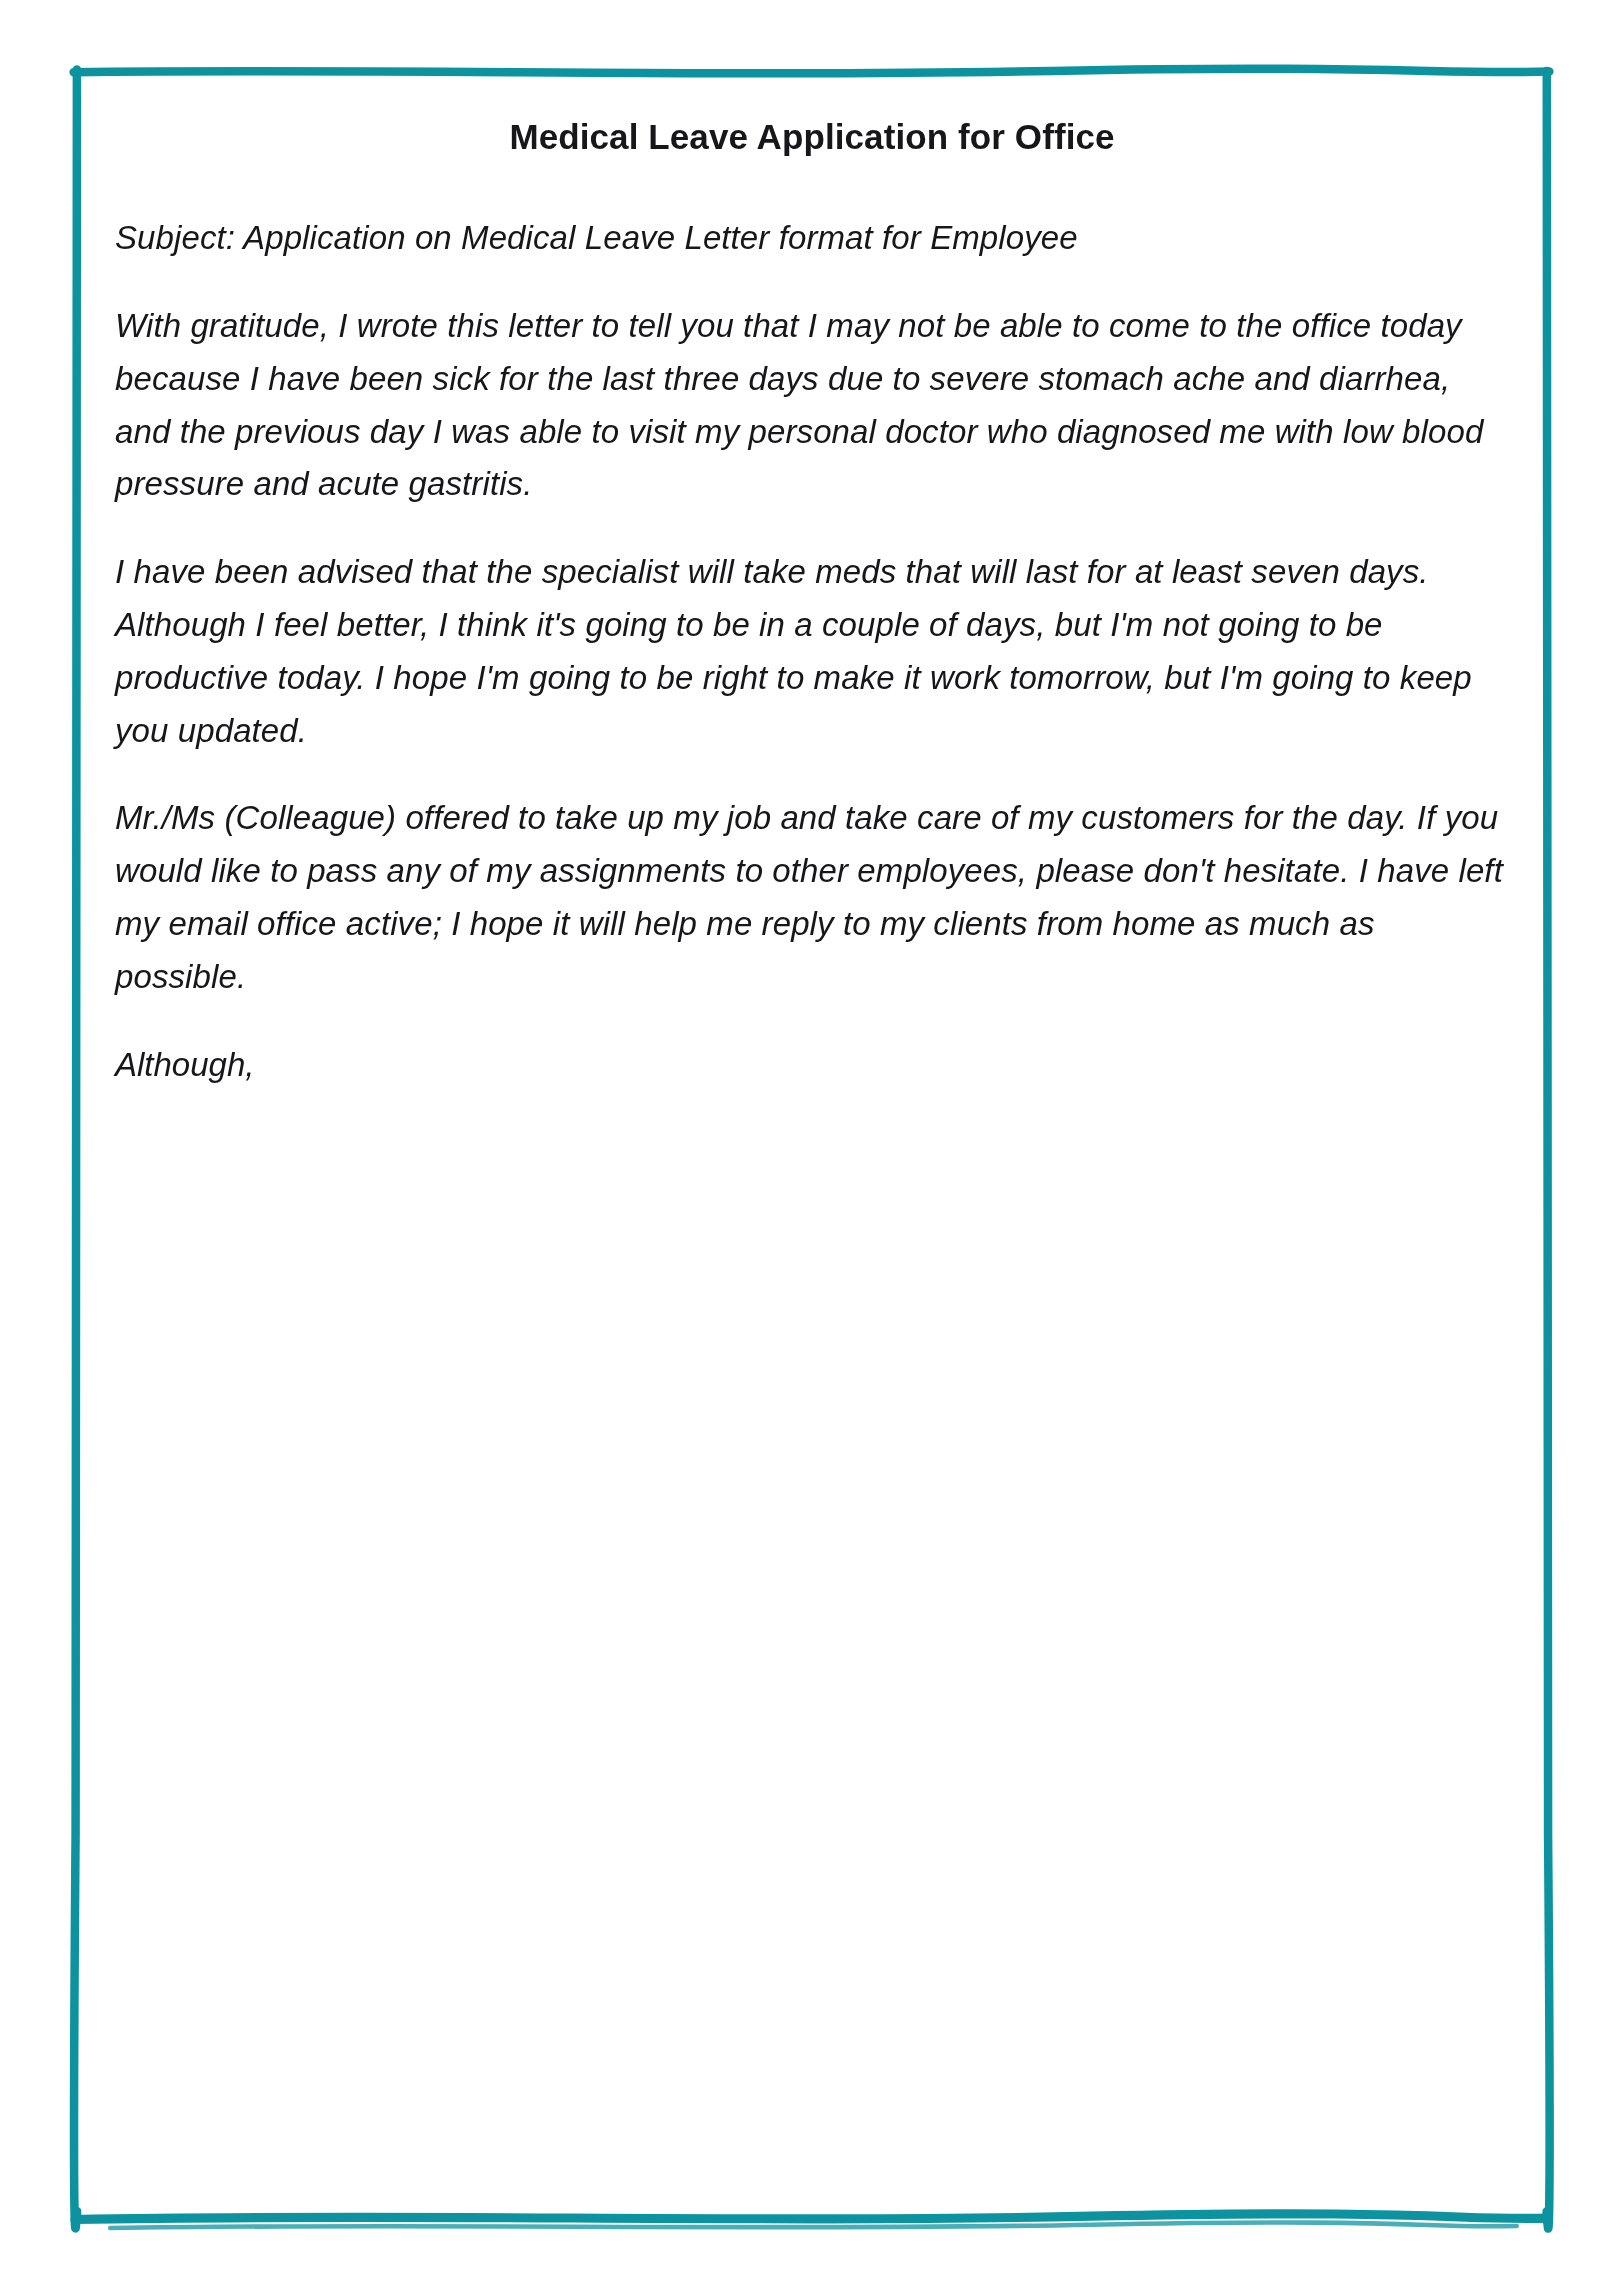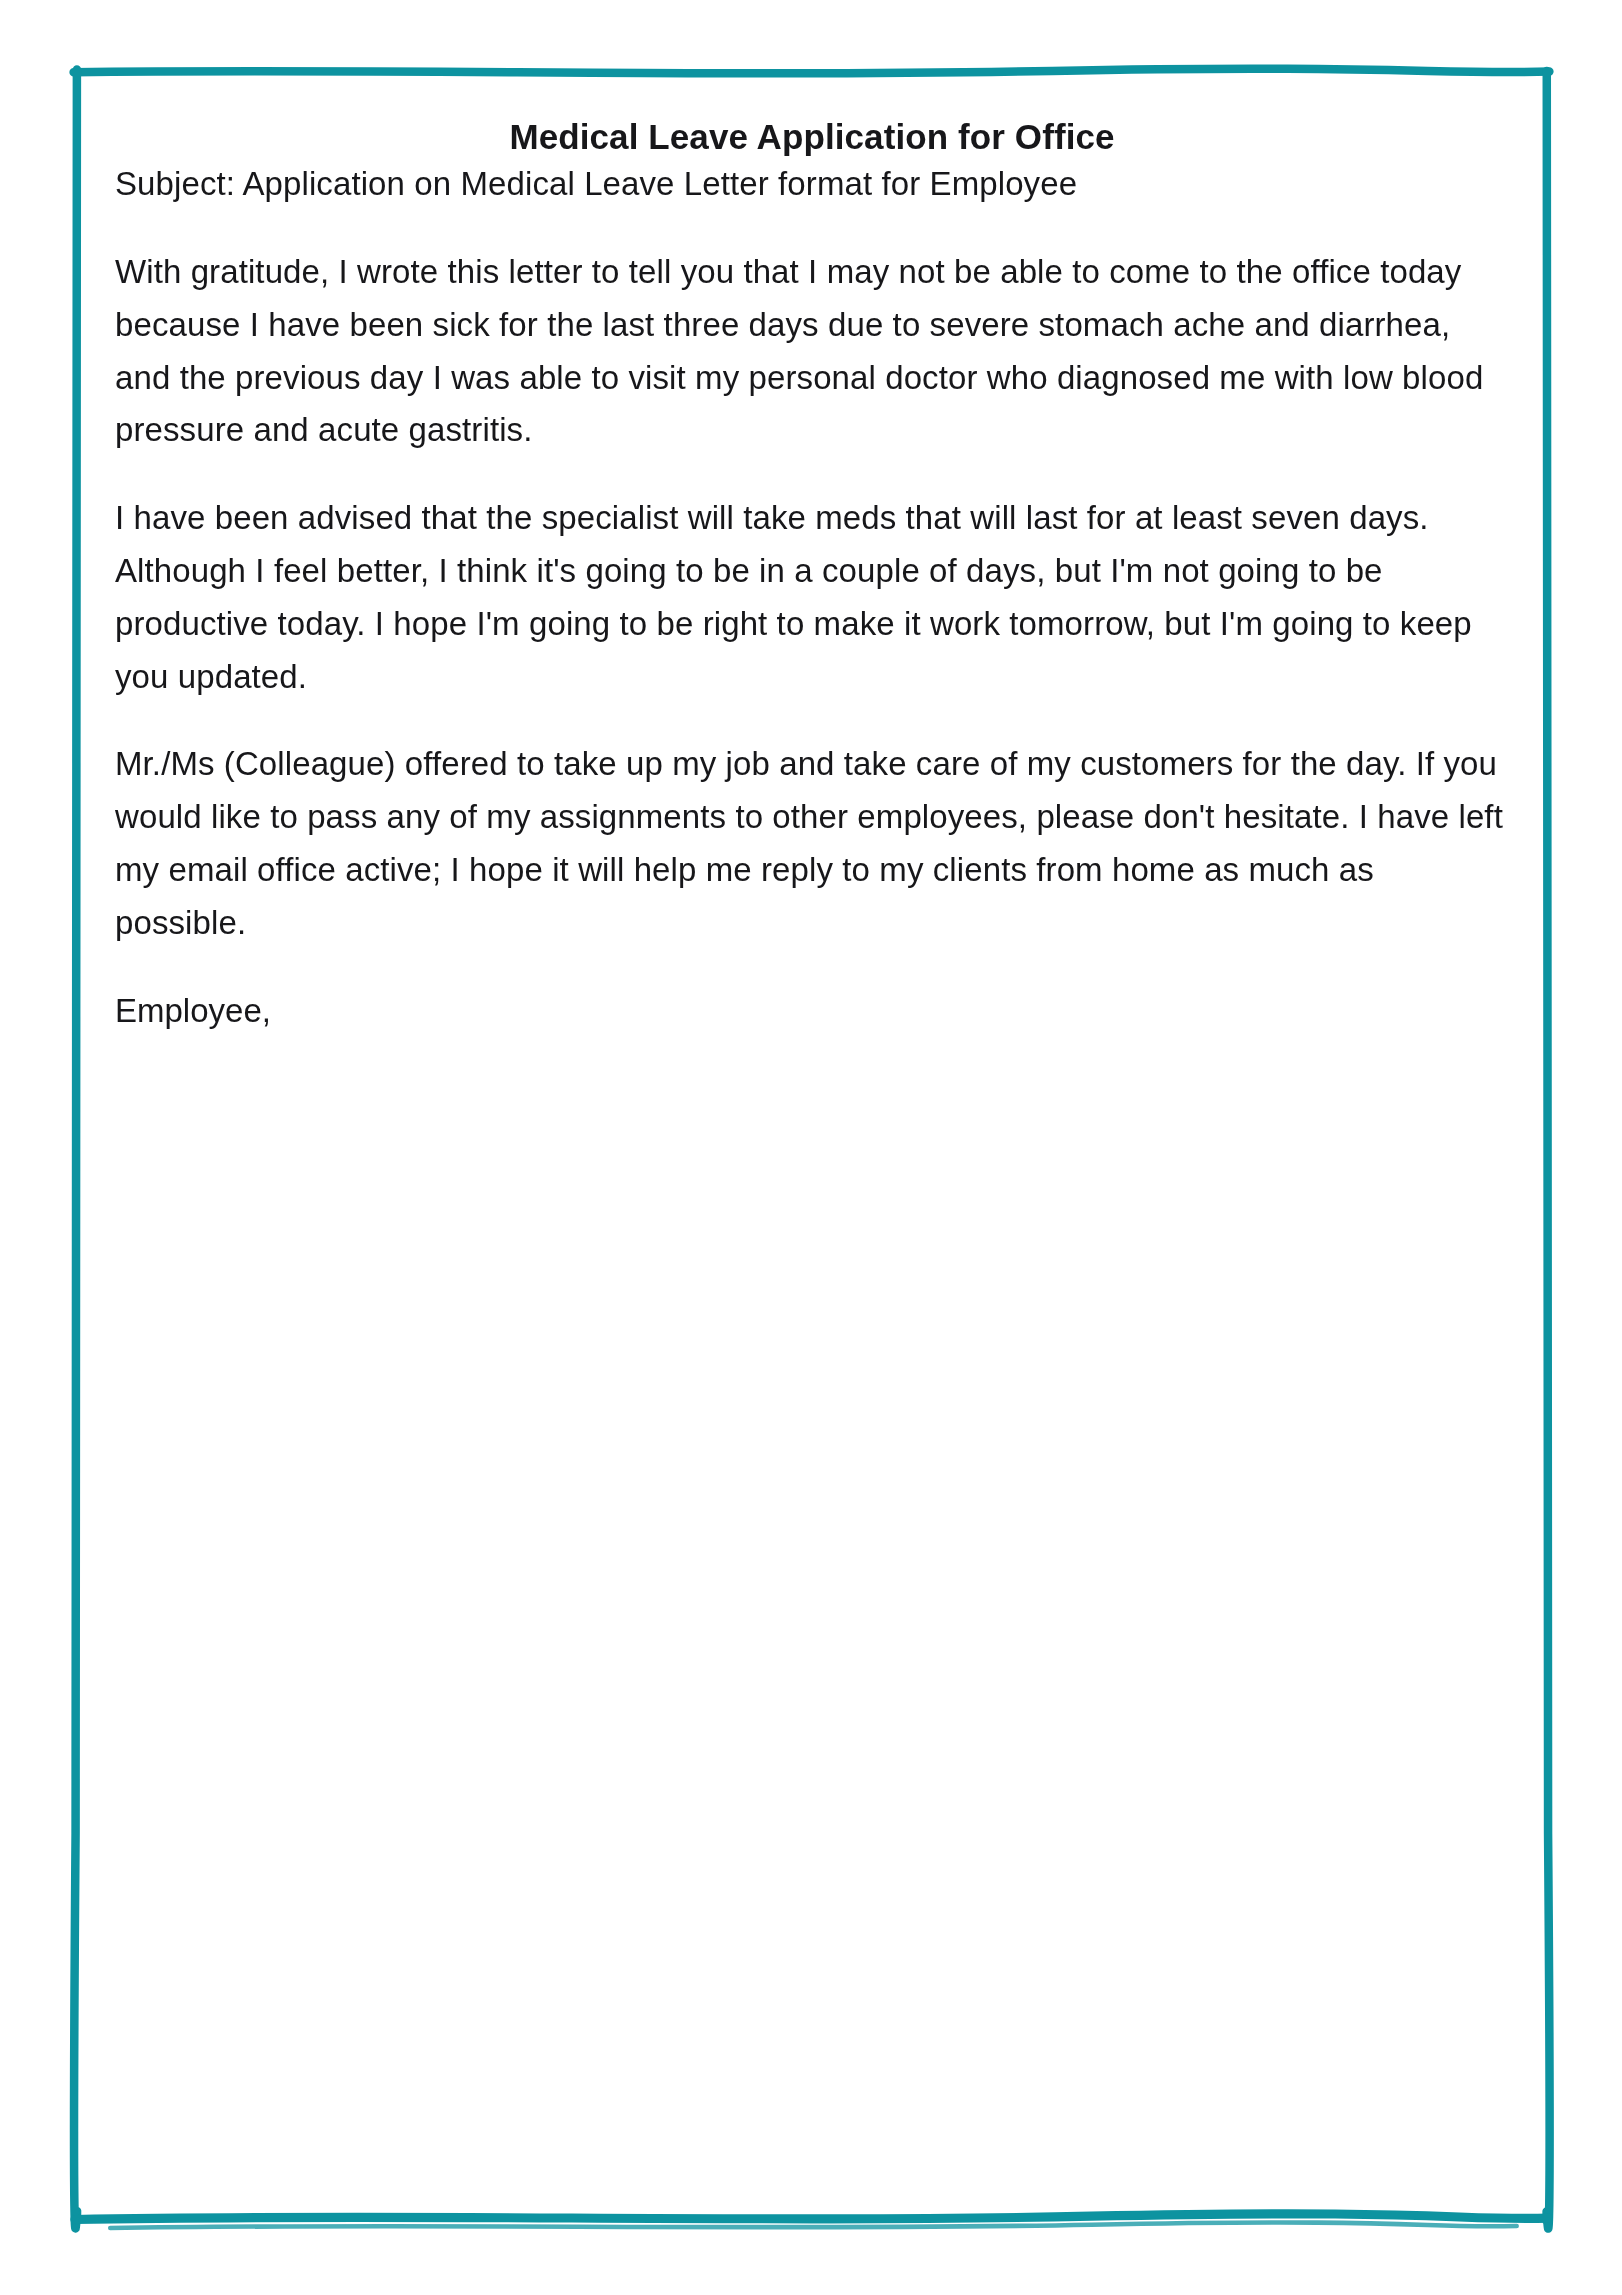--- a/index.html
+++ b/index.html
@@ -69,20 +69,22 @@
   .doc-title {
     text-align: center;
     font-size: 35px;
     font-weight: bold;
     letter-spacing: 0.1px;
     margin: 18.3px 0 0 0;
     line-height: 1.2;
   }
 
   .body-block {
+    margin-top: 54px;
+    font-style: italic;
   }
 
   p.para {
     font-size: 33px;
     line-height: 1.60;
     font-weight: 400;
     margin: 0 0 35px 0;
     letter-spacing: 0.1px;
     color: #17171a;
   }
@@ -145,20 +147,20 @@
 
 
       <p class="para">With gratitude, I wrote this letter to tell you that I may not be able to come to the office today because I have been sick for the last three days due to severe stomach ache and diarrhea, and the previous day I was able to visit my personal doctor who diagnosed me with low blood pressure and acute gastritis.</p>
 
       <p class="para"> I have been advised that the specialist will take meds that will last for at least seven days. Although I feel better, I think it's going to be in a couple of days, but I'm not going to be productive today. I hope I'm going to be right to make it work tomorrow, but I'm going to keep you updated.</p>
 
       <p class="para">Mr./Ms (Colleague) offered to take up my job and take care of my customers for the day. If you would like to pass any of my assignments to other employees, please don't hesitate. I have left my email office active; I hope it will help me reply to my clients from home as much as possible.</p>
 
 
 
-      <p class="sign-line">Employee,</p>
+      <p class="sign-line">Although,</p>
 
 
     </div>
   </div>
 
 </div>
 
 
 </body></html>

